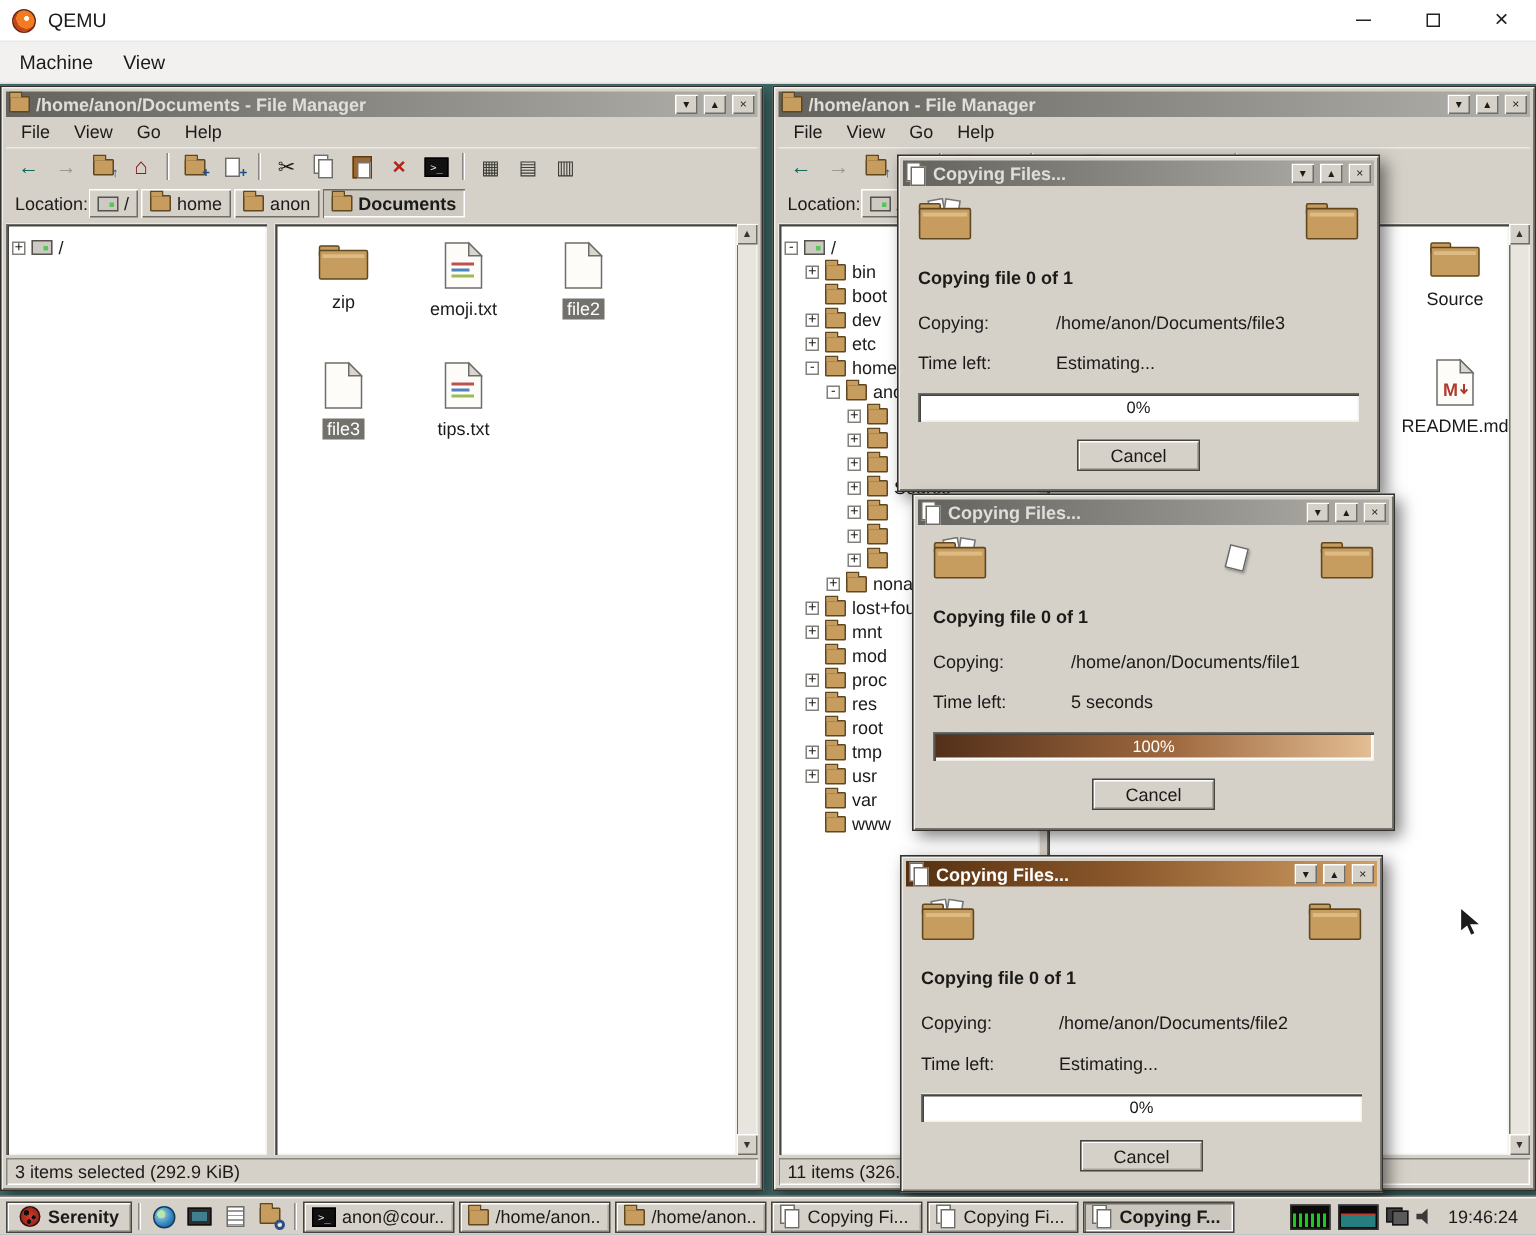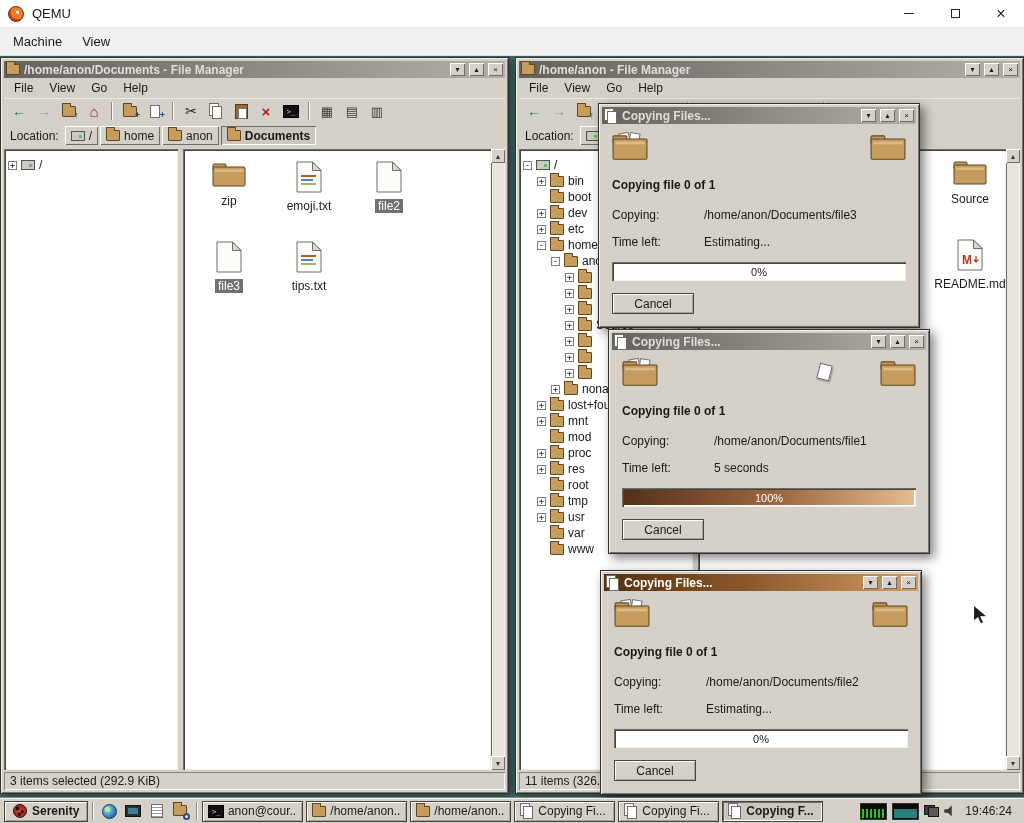--- a/index.html
+++ b/index.html
@@ -58,21 +58,21 @@
   .g.vw   { color:#3a3a36; font-size:13px; }
   .ov-up, .ov-plus { position:absolute; right:2px; bottom:2px; font-size:9px; font-weight:bold; color:#174e8c; }
   .ic-term { width:16px; height:13px; background:#111; color:#dedede; font-size:7px; line-height:13px;
     text-align:center; border:1px solid #000; font-family:"DejaVu Sans Mono",monospace; }
   .ic-paste { width:13px; height:15px; background:#9a6a32; border:1px solid #5c3c16; position:relative; }
   .ic-paste::after { content:""; position:absolute; left:2px; top:3px; width:7px; height:9px; background:#fff; border:1px solid #777; }
   .ic-copy { position:relative; width:14px; height:16px; display:inline-block; }
   .ic-copy .p1 { position:absolute; left:0; top:0; }
   .ic-copy .p2 { position:absolute; left:3px; top:3px; }
 
-  .locbar { flex:0 0 25px; display:flex; align-items:center; gap:6px; padding:0 6px;text-align:right; }
+  .locbar { flex:0 0 25px; display:flex; align-items:center; padding:0 6px;text-align:right; }
   .crumbs { display:flex; gap:2px; align-items:center; }
   .crumb { height:19px; display:inline-flex; align-items:center; gap:4px; padding:0 6px; background:var(--face);
     box-shadow: inset 1px 1px 0 #fff, inset -1px -1px 0 #6f6d67; }
   .crumb.current { font-weight:bold; background:#ccc8c0;
     box-shadow: inset 1px 1px 0 #6f6d67, inset -1px -1px 0 #fff; }
 
   .win-body { flex:1; min-height:0; display:flex; margin-top:1px; }
   .sunken { box-shadow: inset 1px 1px 0 #6f6d67, inset 2px 2px 0 #45443f, inset -1px -1px 0 #f4f2ec; }
   .tree-panel { width:174px; background:#fff; padding:8px 2px 2px 4px; overflow:hidden; }
   .splitter { width:5px; }
@@ -119,21 +119,21 @@
   .dlg-row { display:grid; grid-template-columns:92px 1fr; margin-bottom:13px; }
   .dlg-row .lbl { font-weight:normal; }
   .pbar { position:relative; height:19px; background:#fff; margin:2px 0 12px;
     box-shadow: inset 1px 1px 0 #6f6d67, inset 2px 2px 0 #45443f, inset -1px -1px 0 #f4f2ec; }
   .pfill { position:absolute; left:2px; top:2px; bottom:2px;
     background:linear-gradient(90deg,#53301a,#a06a40 55%,#e3bd93); }
   .plabel { position:absolute; inset:0; display:flex; align-items:center; justify-content:center; font-size:11px; }
   .plabel.on-fill { color:#fff; }
   .btn { min-width:82px; height:21px; background:var(--face); border:1px solid #45443f;
     box-shadow: inset 1px 1px 0 #fff, inset -1px -1px 0 #a8a59e; display:flex; align-items:center; justify-content:center; }
-  .dlg-actions { display:flex; justify-content:flex-start; }
+  .dlg-actions { display:flex; justify-content:center; }
 
   
   .taskbar { position:absolute; left:0; bottom:0; width:1024px; height:25px; background:var(--face);
     border-top:1px solid #f4f2ec; box-shadow:0 -1px 0 #8a8880; display:flex; align-items:center; gap:4px; padding:0 4px; }
   .start-btn { height:21px; display:flex; align-items:center; gap:5px; padding:0 8px; font-weight:bold;
     background:var(--face); border:1px solid #45443f; box-shadow: inset 1px 1px 0 #fff, inset -1px -1px 0 #a8a59e; }
   .ladybug { width:14px; height:14px; border-radius:50%; border:1px solid #30100a;
     background: radial-gradient(circle at 30% 30%, #111 14%, transparent 16%),
                 radial-gradient(circle at 70% 55%, #111 12%, transparent 14%),
                 radial-gradient(circle at 45% 78%, #111 12%, transparent 14%),

